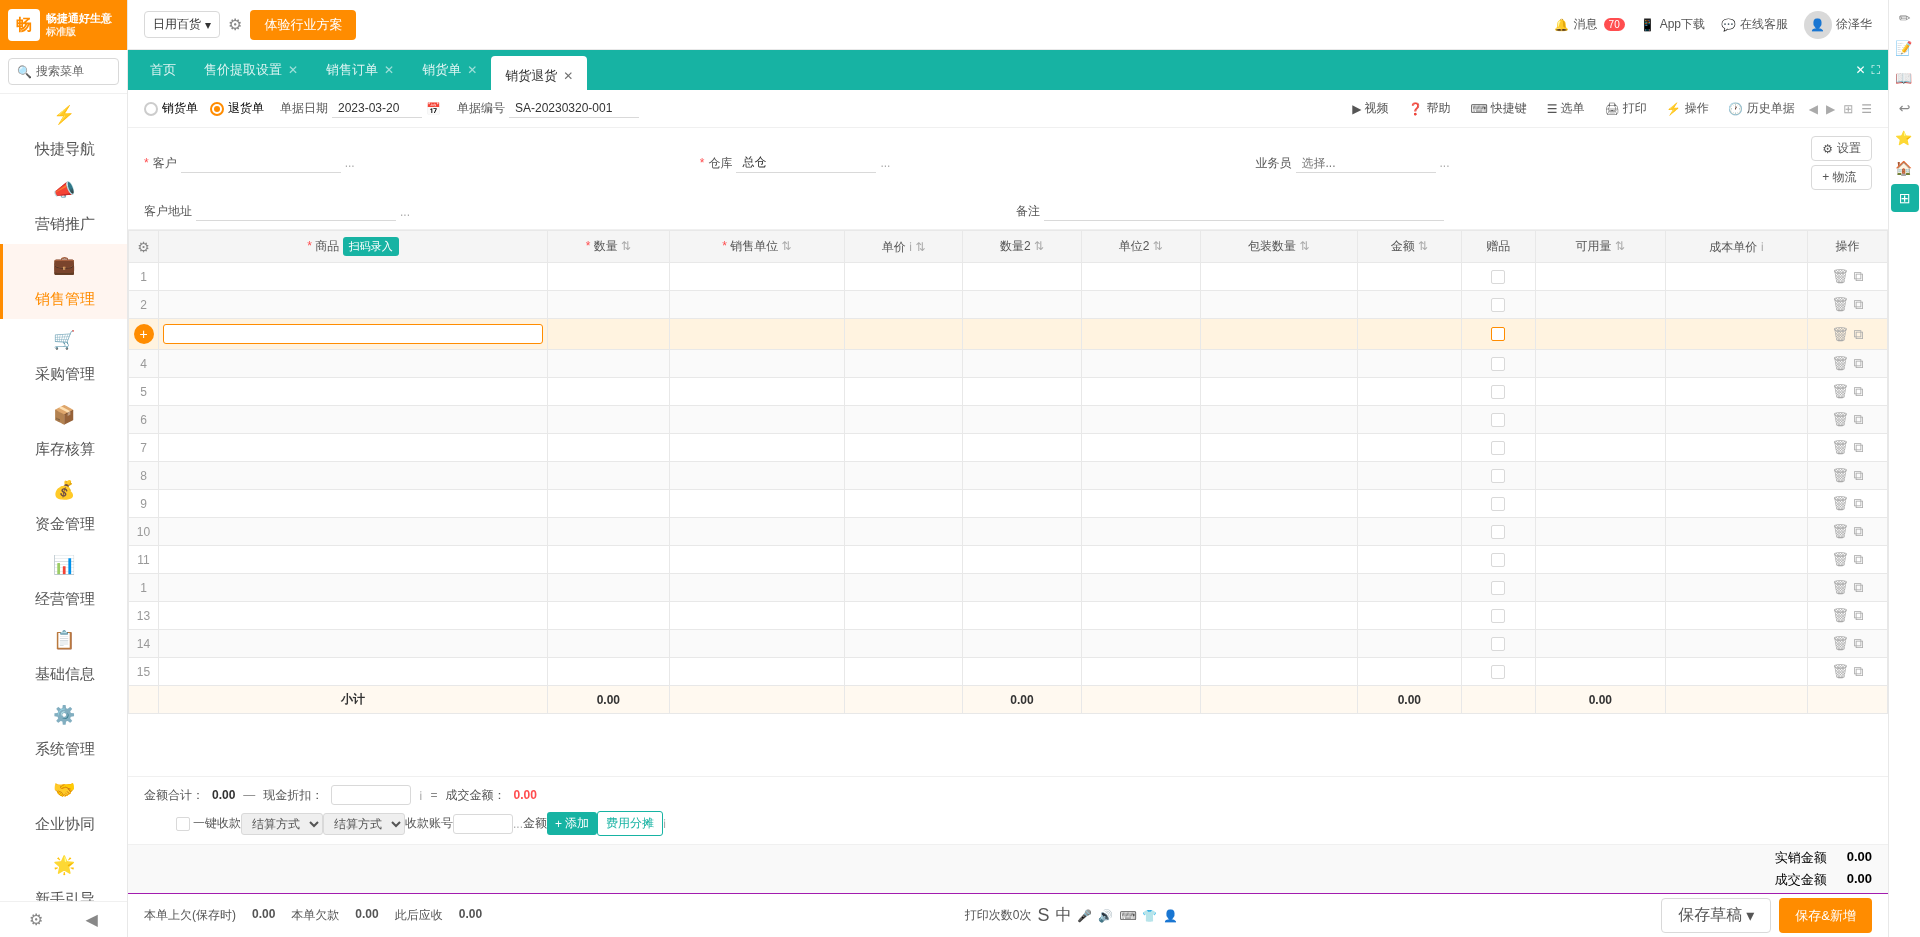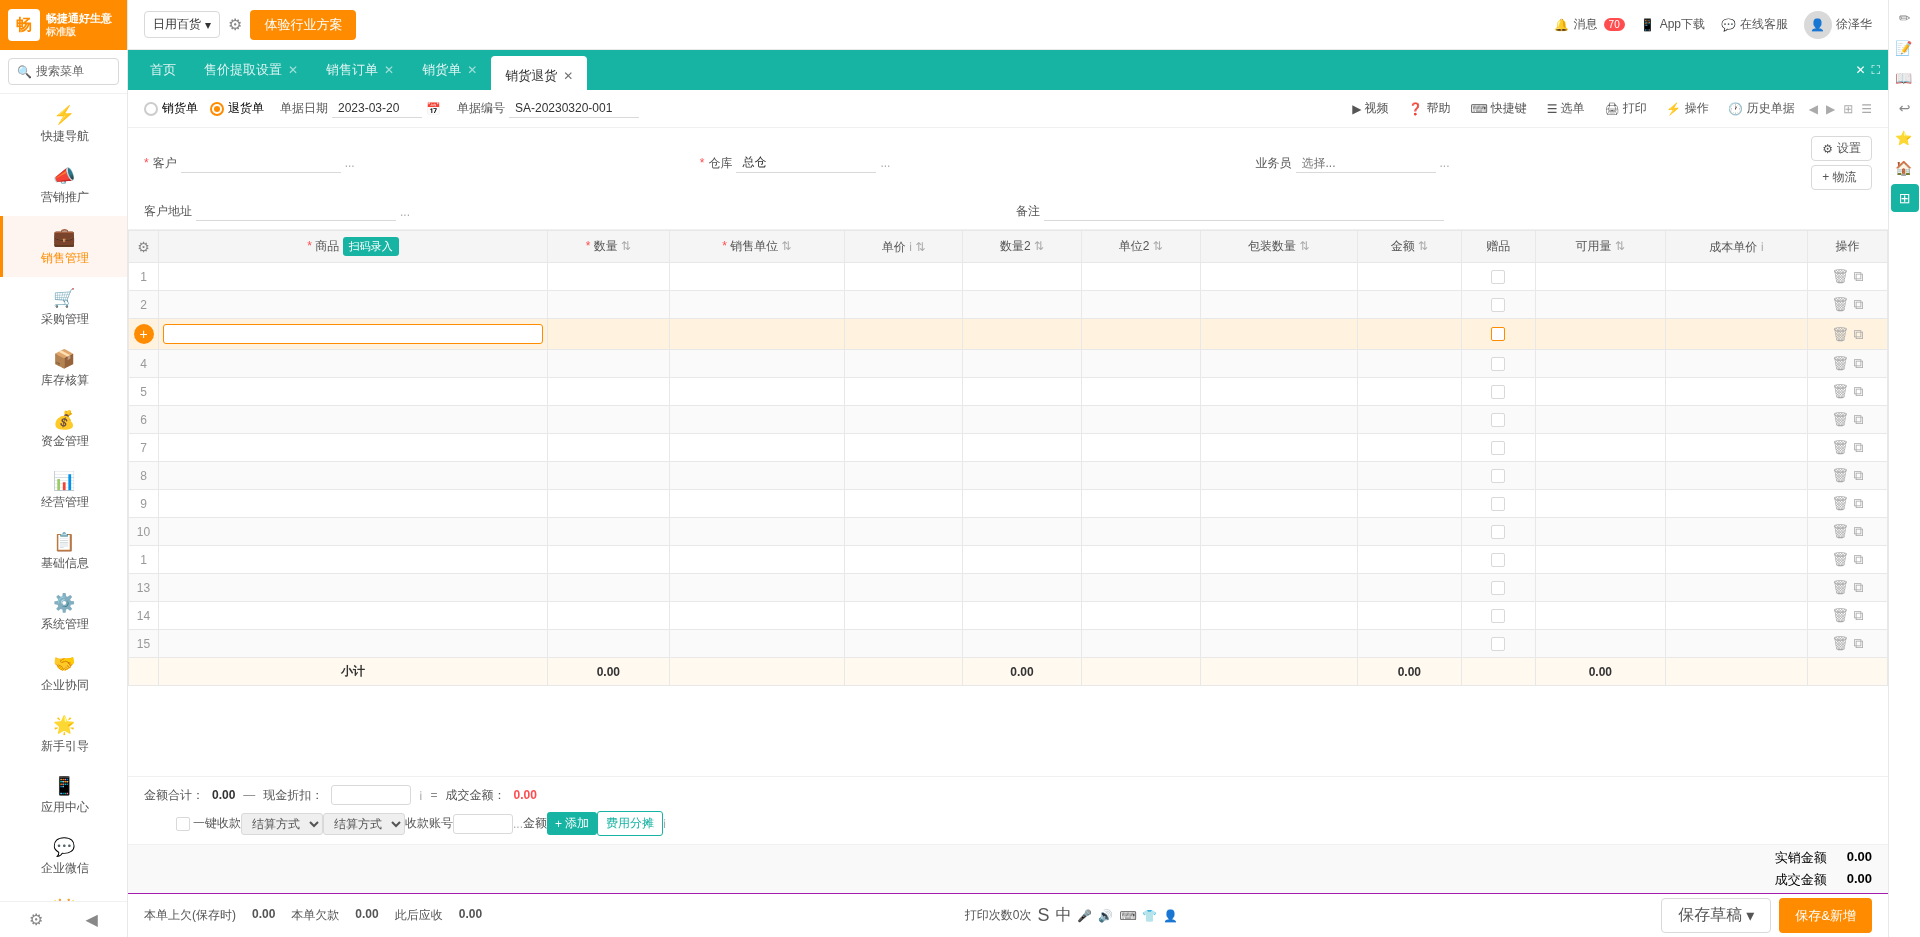--- a/index.html
+++ b/index.html
@@ -9,21 +9,21 @@
     .sidebar { width: 128px; background: #fff; display: flex; flex-direction: column; border-right: 1px solid #e8e8e8; flex-shrink: 0; }
     .sidebar-logo { background: #ff8c00; padding: 10px 8px; display: flex; align-items: center; gap: 6px; color: white; font-size: 13px; font-weight: bold; height: 50px; }
     .sidebar-logo .logo-icon { width: 32px; height: 32px; background: white; border-radius: 4px; display: flex; align-items: center; justify-content: center; }
     .sidebar-logo .logo-icon span { color: #ff8c00; font-size: 16px; font-weight: bold; }
     .sidebar-search { padding: 8px; border-bottom: 1px solid #f0f0f0; }
     .sidebar-search-btn { width: 100%; background: none; border: 1px solid #d9d9d9; border-radius: 4px; padding: 4px 8px; font-size: 12px; color: #666; cursor: pointer; display: flex; align-items: center; gap: 4px; }
     .sidebar-nav { flex: 1; overflow-y: auto; }
     .sidebar-item { display: flex; flex-direction: column; align-items: center; padding: 10px 4px; cursor: pointer; color: #555; border-left: 3px solid transparent; }
     .sidebar-item.active { background: #fff5f0; color: #ff8c00; border-left: 3px solid #ff8c00; }
     .sidebar-item .icon { font-size: 18px; margin-bottom: 2px; }
-    .sidebar-item .label { font-size: 12px; text-align: center; }
+    .sidebar-item .label { font-size: 15px; text-align: center; margin-top: 12px; }
     .sidebar-bottom { display: flex; align-items: center; justify-content: space-around; padding: 8px; border-top: 1px solid #f0f0f0; }
     .sidebar-bottom-btn { cursor: pointer; color: #888; font-size: 16px; }
 
     
     .main { flex: 1; display: flex; flex-direction: column; overflow: hidden; }
 
     
     .topbar { height: 50px; background: #fff; border-bottom: 1px solid #e8e8e8; display: flex; align-items: center; justify-content: space-between; padding: 0 16px; flex-shrink: 0; }
     .topbar-left { display: flex; align-items: center; gap: 8px; }
     .topbar-select { border: 1px solid #d9d9d9; border-radius: 4px; padding: 4px 8px; font-size: 12px; color: #333; background: white; display: flex; align-items: center; gap: 4px; cursor: pointer; }
@@ -657,20 +657,44 @@
               <td></td>
               <td></td>
               <td>
                 <div class="action-icons">
                   <span class="action-icon">🗑</span>
                   <span class="action-icon">⧉</span>
                 </div>
               </td>
             </tr>
           <tr>
+              <td class="row-num">11</td>
+              <td></td>
+              <td></td>
+              <td></td>
+              <td></td>
+              <td></td>
+              <td></td>
+              <td></td>
+              <td></td>
+              <td>
+                <div class="checkbox-cell">
+                  <div class="checkbox"></div>
+                </div>
+              </td>
+              <td></td>
+              <td></td>
+              <td>
+                <div class="action-icons">
+                  <span class="action-icon">🗑</span>
+                  <span class="action-icon">⧉</span>
+                </div>
+              </td>
+            </tr>
+          <tr>
               <td class="row-num">1</td>
               <td></td>
               <td></td>
               <td></td>
               <td></td>
               <td></td>
               <td></td>
               <td></td>
               <td></td>
               <td>

